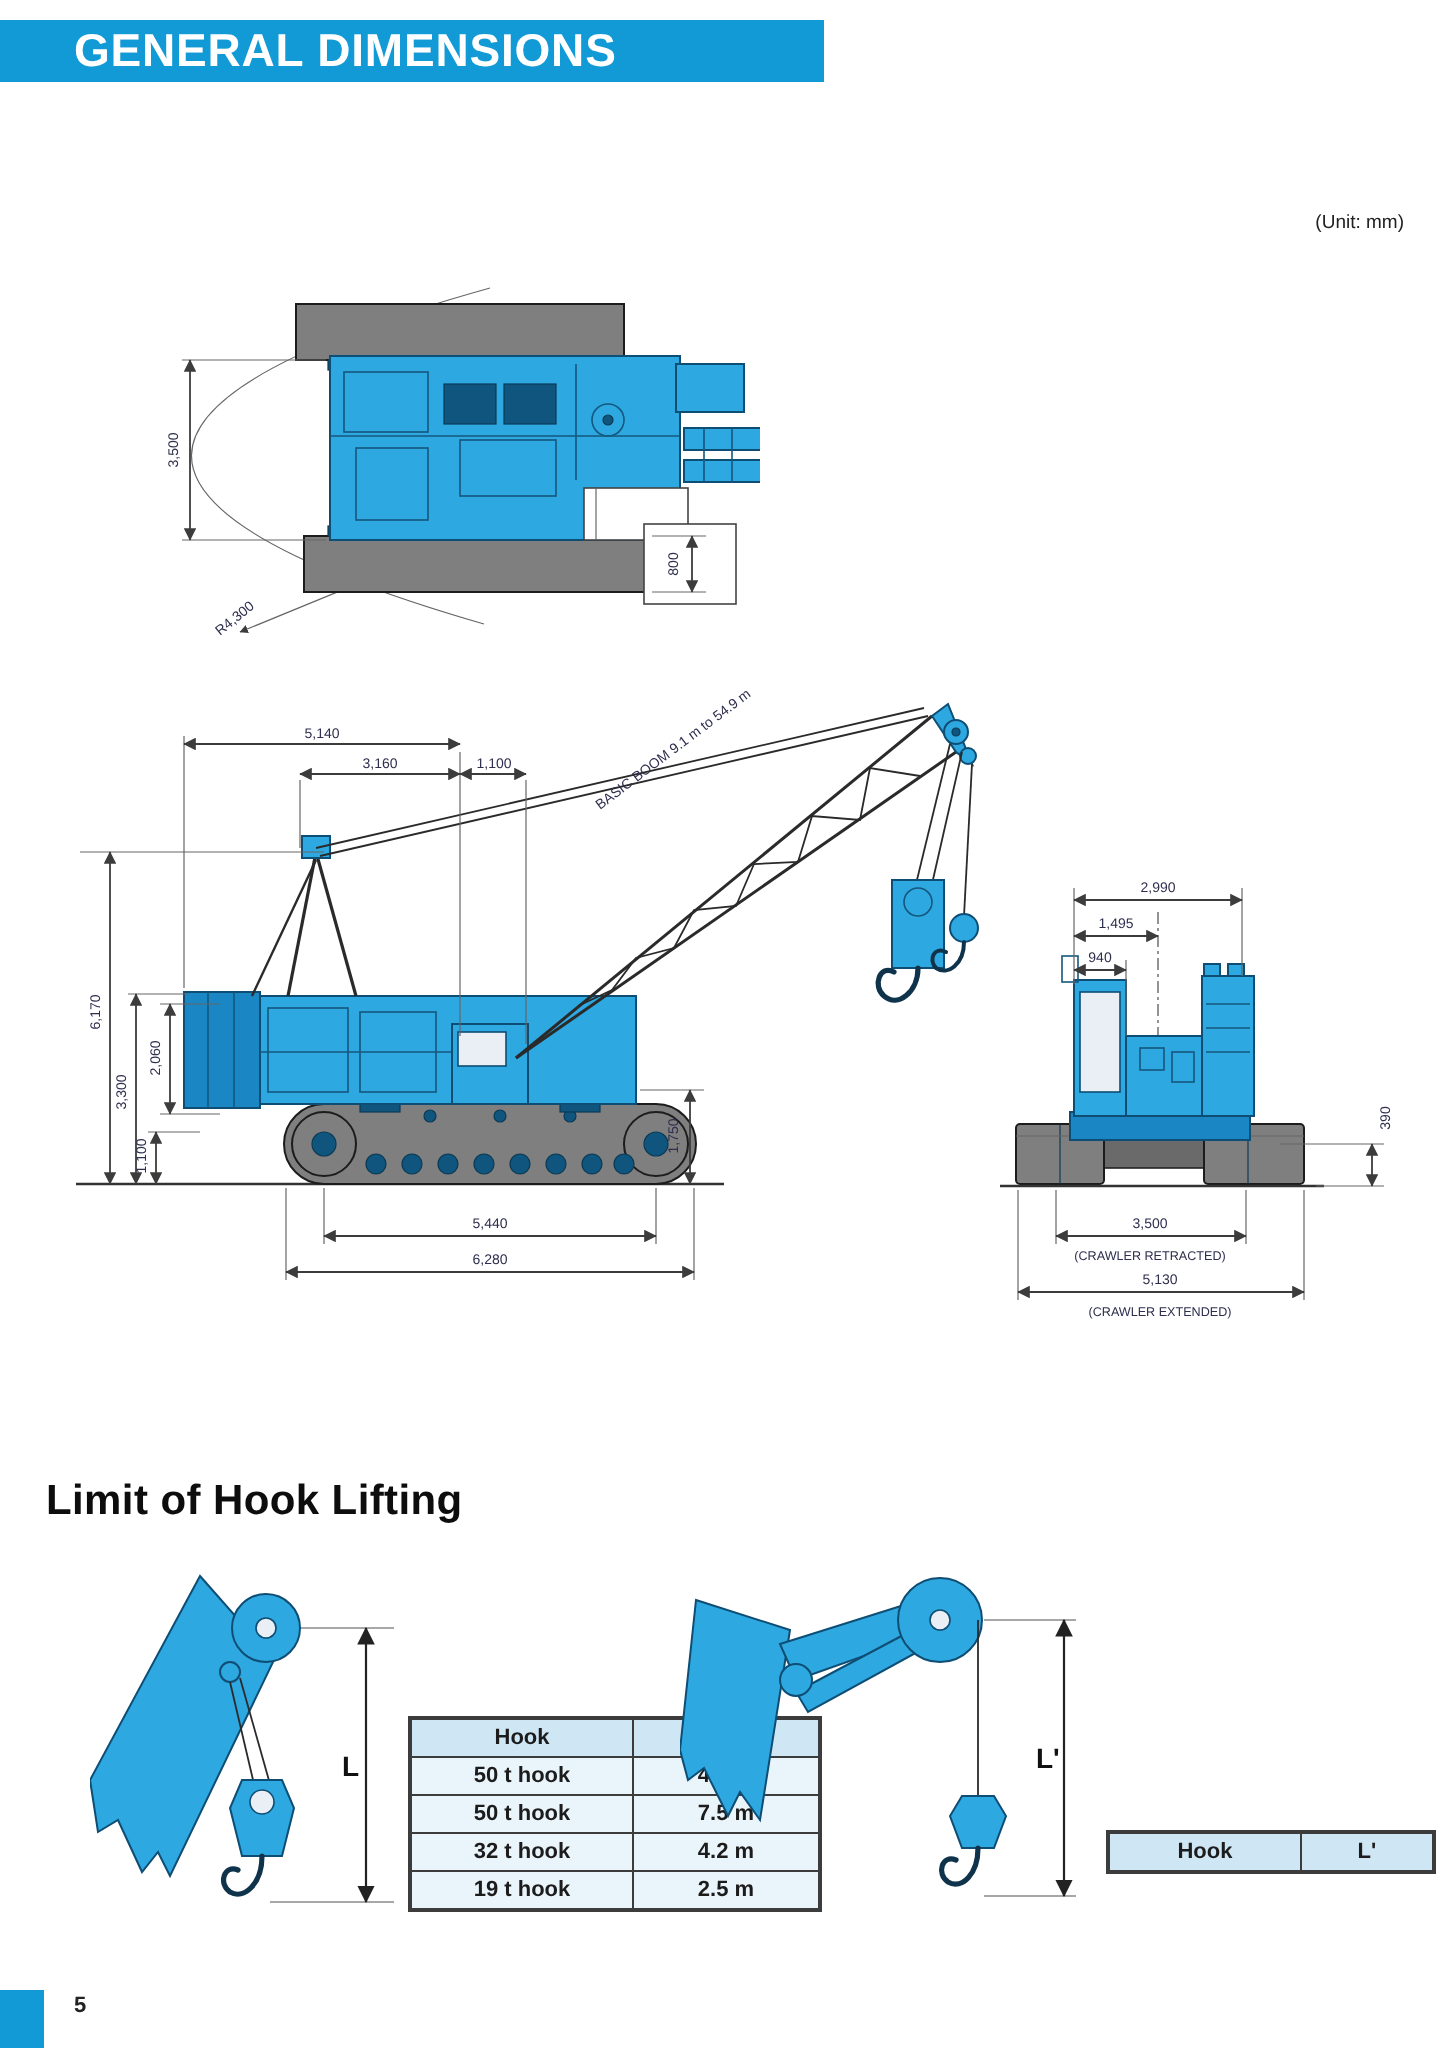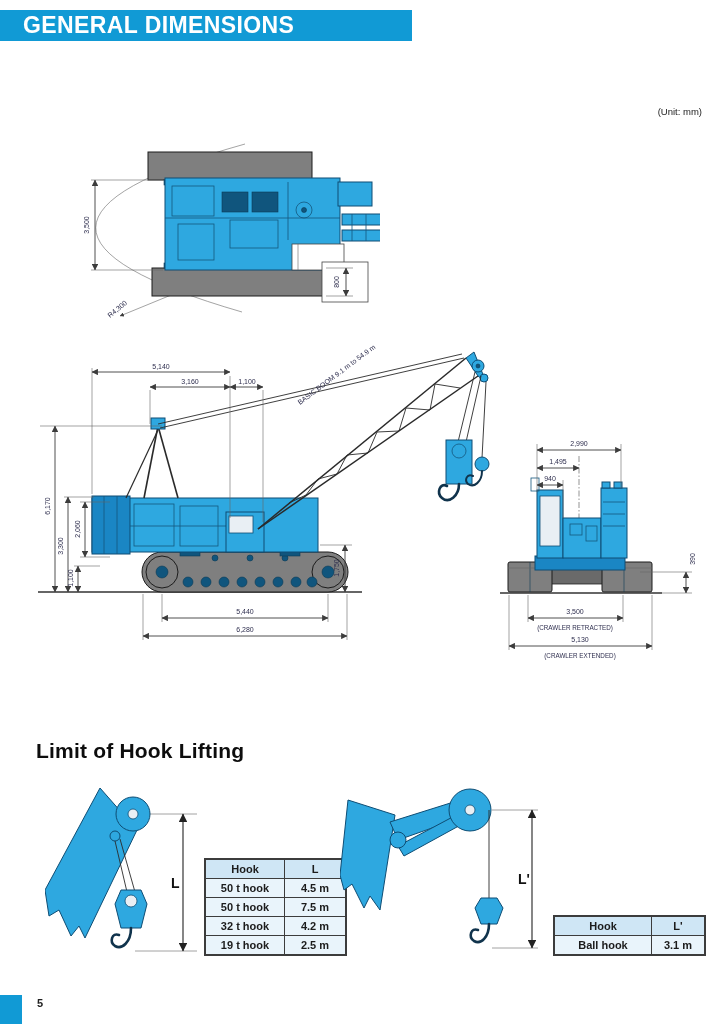--- a/index.html
+++ b/index.html
@@ -2,32 +2,32 @@
 <html style="--banner-blue: #119AD5; --machine-blue: #2EA8E0; --track-gray: #7F7F7F; --table-header-bg: #CFE6F5; --table-cell-bg: #E9F4FB;"><head>
 <meta charset="utf-8">
 <style>
   html,body{margin:0;padding:0;background:#e8e8e8;}
   .page{position:relative;width:718px;height:1024px;background:#ffffff;overflow:hidden;
         font-family:"Liberation Sans",sans-serif;margin:0 auto;}
   .abs{position:absolute;}
 
   
   .banner{left:0;top:10px;width:412px;height:31px;background:var(--banner-blue,#119AD5);
-          color:#fff;font-size:23px;font-weight:800;line-height:31px;padding-left:23px;
+          color:#fff;font-size:23px;font-weight:800;line-height:31px;padding-left:37px;
           letter-spacing:.4px;box-sizing:border-box;white-space:nowrap;}
   .unit-note{left:590px;top:106px;width:112px;text-align:right;font-size:9.5px;color:#222;}
 
   .footnote{left:33px;top:682px;width:640px;font-size:8.6px;color:#333;}
-  .hook-heading{left:36px;top:739px;font-size:21px;font-weight:800;color:#0d0d0d;letter-spacing:.2px;}
+  .hook-heading{left:23px;top:739px;font-size:21px;font-weight:800;color:#0d0d0d;letter-spacing:.2px;}
 
   
   .spec-table{border-collapse:collapse;border:2px solid #3c3c3c;background:var(--table-cell-bg,#E9F4FB);}
   .spec-table th{background:var(--table-header-bg,#CFE6F5);}
   .spec-table th,.spec-table td{border:1px solid #3c3c3c;font-size:11px;font-weight:bold;color:#1c1c1c;
-       text-align:center;padding:0 4px;height:18px;}
+       text-align:center;padding:0 20px;height:18px;}
   .tbl-left{left:204px;top:858px;}
   .tbl-left .c1{width:70px;} .tbl-left .c2{width:52px;}
   .tbl-right{left:553px;top:915px;}
   .tbl-right .c1{width:88px;} .tbl-right .c2{width:44px;}
 
   
   .footer-block{left:0;top:995px;width:22px;height:29px;background:var(--banner-blue,#119AD5);}
   .page-number{left:37px;top:997px;font-size:11px;font-weight:bold;color:#222;}
 
   
@@ -382,23 +382,19 @@
     <line x1="192" y1="30" x2="192" y2="168" class="dim" style="stroke:#222;stroke-width:1.1" marker-start="url(#aHR)" marker-end="url(#aHR)"></line>
     <text class="biglabel" x="178" y="104">L'</text>
   </svg>
 
   <table class="abs spec-table tbl-right">
     <tbody>
         <tr>
       <th class="c1">Hook</th>
       <th class="c2">L'</th>
     </tr>
-    <tr>
-      <td>Ball hook</td>
-      <td>3.1 m</td>
-    </tr>
   </tbody>
     </table>
 
   <div class="abs footer-block"></div>
   <div class="abs page-number">5</div>
 
 </div>
 
 </body></html>

